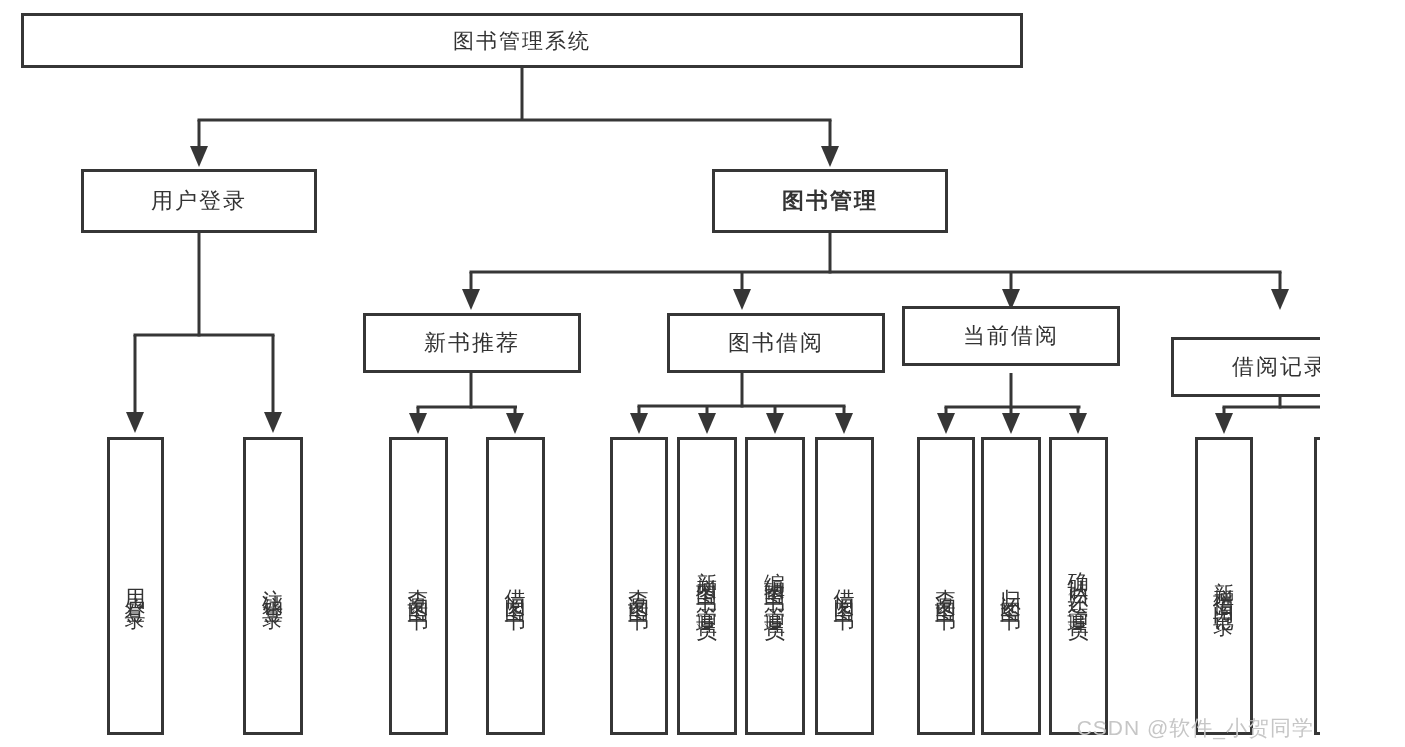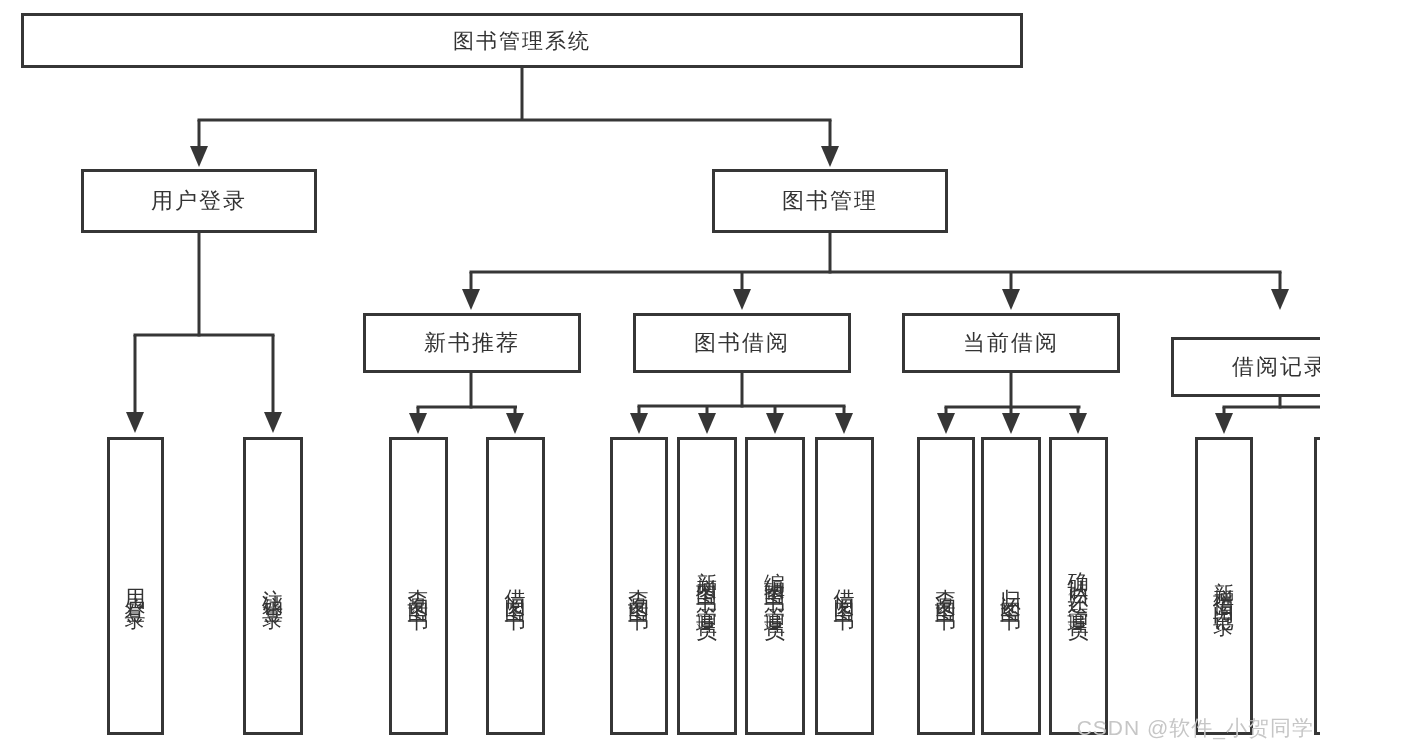--- a/index.html
+++ b/index.html
@@ -49,24 +49,24 @@
     text-orientation: mixed;
     font-size: 21px;
     letter-spacing: 7px;
     line-height: 1;
     color: #333333;
     white-space: nowrap;
   }
   
   .root         { left: 21px;   top: 13px;  width: 1002px; height: 55px; }
   .n-user-login { left: 81px;   top: 169px; width: 236px;  height: 64px; }
-  .n-book-mgmt  { left: 712px;  top: 169px; width: 236px;  height: 64px; }
+  .n-book-mgmt  { left: 712px;  top: 169px; width: 236px;  height: 64px; font-weight: bold; }
   .n-new-rec    { left: 363px;  top: 313px; width: 218px;  height: 60px; }
-  .n-book-borrow{ left: 633px;  top: 313px; width: 218px;  height: 60px; font-family: Liberation Mono, monospace; }
-  .n-cur-borrow { left: 902px;  top: 313px; width: 218px;  height: 60px; }
+  .n-book-borrow{ left: 667px;  top: 313px; width: 218px;  height: 60px; font-family: Liberation Mono, monospace; }
+  .n-cur-borrow { left: 902px;  top: 306px; width: 218px;  height: 60px; }
   .n-records    { left: 1171px; top: 313px; width: 218px;  height: 60px; margin-top: 24px; }
   .leaf { top: 437px; height: 298px; }
   .n-a1 { left: 107px;  width: 57px; }
   .n-a2 { left: 243px;  width: 60px; }
   .n-b1 { left: 389px;  width: 59px; }
   .n-b2 { left: 486px;  width: 59px; }
   .n-c1 { left: 610px;  width: 58px; }
   .n-c2 { left: 677px;  width: 60px; }
   .n-c3 { left: 745px;  width: 60px; }
   .n-c4 { left: 815px;  width: 59px; }

